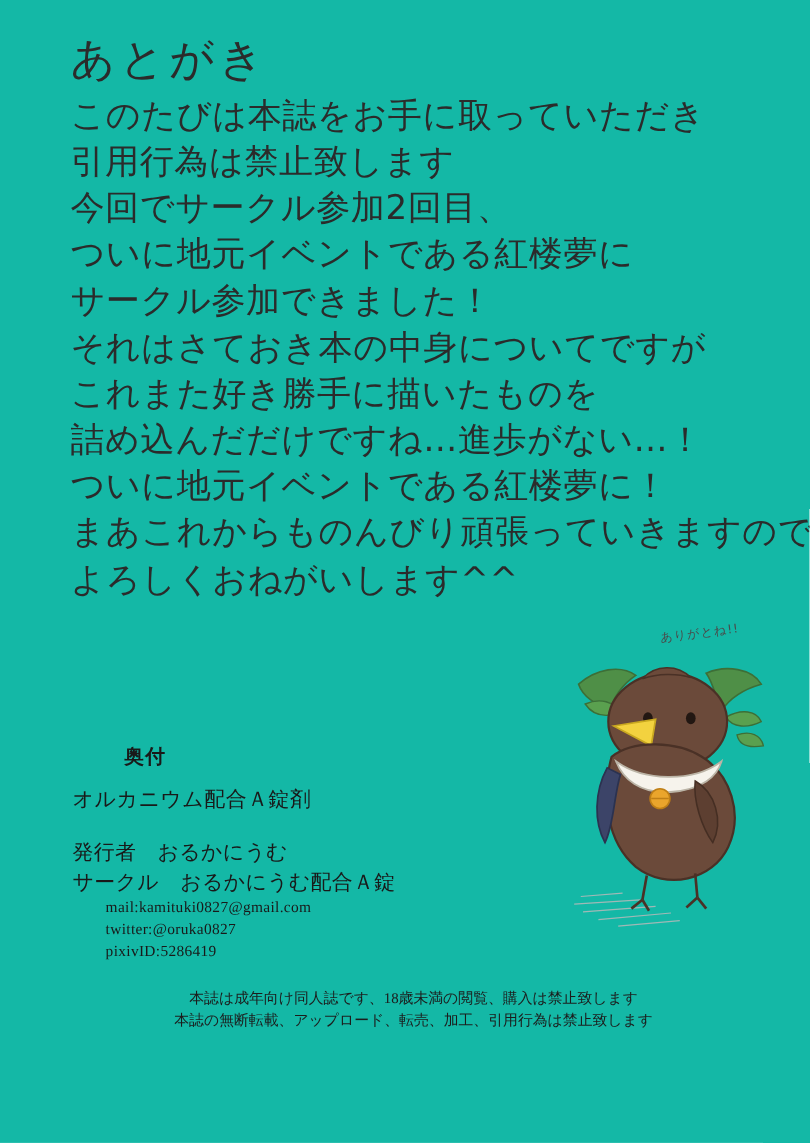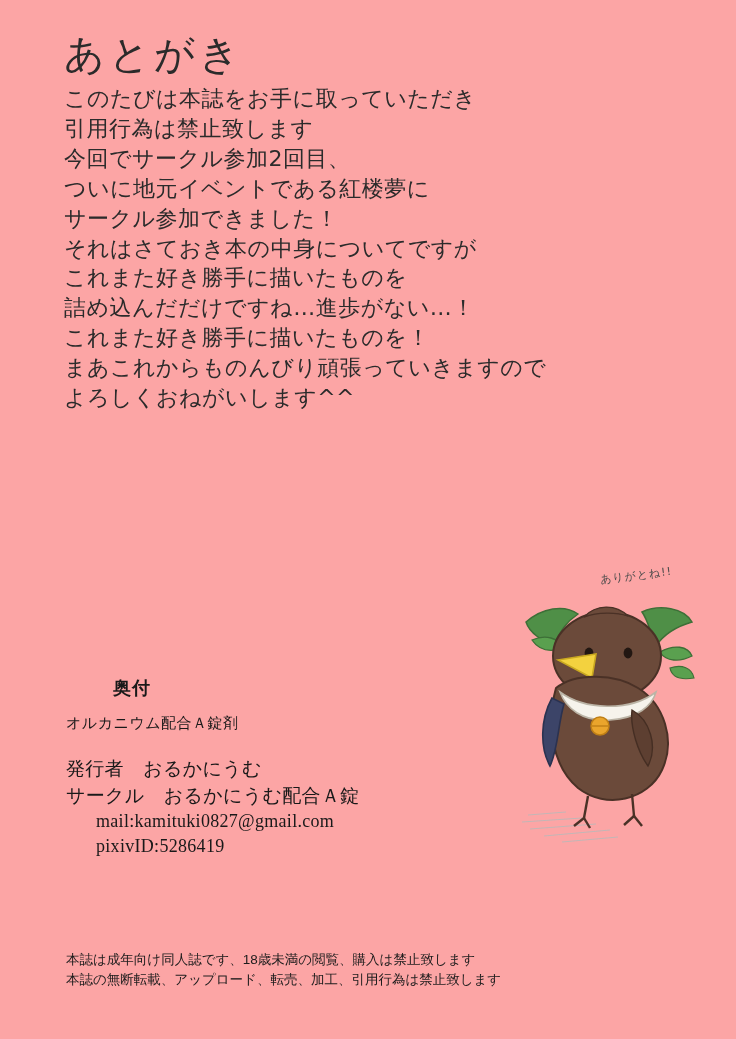--- a/index.html
+++ b/index.html
@@ -11,41 +11,41 @@
     width: 736px;
     height: 1039px;
     position: relative;
     overflow: hidden;
     font-family: "Liberation Sans", sans-serif;
     color: #1a1a1a;
   }
   .page {
     position: absolute;
     inset: 0;
-    background: #fca5a5;
+    background: #14b8a6;
   }
 
   
   .afterword {
     position: absolute;
     left: 64px;
     top: 32px;
     width: 620px;
   }
   .afterword-title {
     font-family: "DejaVu Sans", sans-serif;
     font-size: 40px;
     letter-spacing: 4px;
     color: #2b2b2b;
     line-height: 1.1;
     margin-bottom: 8px;
   }
   .afterword-body {
     font-family: "DejaVu Sans", sans-serif;
-    font-size: 22px;
+    font-size: 31px;
     line-height: 1.36;
     color: #2b2b2b;
     letter-spacing: 0.5px;
   }
   .afterword-body .ln {
     display: block;
     white-space: pre;
   }
 
   
@@ -59,50 +59,51 @@
   .colophon-heading {
     font-family: "DejaVu Sans", sans-serif;
     font-size: 18px;
     font-weight: bold;
     letter-spacing: 1px;
     margin-bottom: 14px;
     margin-left: 47px;
   }
   .colophon-product {
     font-family: "DejaVu Sans", sans-serif;
-    font-size: 15px;
+    font-size: 19px;
     letter-spacing: 0.5px;
     margin-bottom: 22px;
   }
   .colophon-lines {
     font-family: "DejaVu Sans", sans-serif;
     font-size: 19px;
     line-height: 1.42;
     letter-spacing: 0.3px;
   }
   .colophon-lines .ln {
     display: block;
     white-space: pre;
   }
   .colophon-lines .mono {
     font-family: "Liberation Serif", serif;
-    font-size: 18px;
+    font-size: 14px;
   }
   .colophon-indent {
     padding-left: 30px;
   }
   .colophon-notice {
     position: absolute;
     left: 66px;
-    top: 950px;
+    top: 898px;
     width: 620px;
-    font-family: Liberation Sans, sans-serif;
+    font-family: Liberation Serif, serif;
     font-size: 13.5px;
     line-height: 1.5;
     color: #1c1c1c;
+    text-align: center;
   }
   .colophon-notice .ln {
     display: block;
     white-space: pre;
   }
 
   
   .bird-art {
     position: absolute;
     left: 492px;
@@ -132,21 +133,21 @@
     <div class="afterword-title">あとがき</div>
     <div class="afterword-body">
       <span class="ln">このたびは本誌をお手に取っていただき</span>
       <span class="ln">引用行為は禁止致します</span>
       <span class="ln">今回でサークル参加2回目、</span>
       <span class="ln">ついに地元イベントである紅楼夢に</span>
       <span class="ln">サークル参加できました！</span>
       <span class="ln">それはさておき本の中身についてですが</span>
       <span class="ln">これまた好き勝手に描いたものを</span>
       <span class="ln">詰め込んだだけですね…進歩がない…！</span>
-      <span class="ln">これまた好き勝手に描いたものを！</span>
+      <span class="ln">ついに地元イベントである紅楼夢に！</span>
       <span class="ln">まあこれからものんびり頑張っていきますので</span>
       <span class="ln">よろしくおねがいします^^</span>
     </div>
   </div>
 
   <div class="bird-art">
     <svg width="230" height="290" viewBox="0 0 230 290" xmlns="http://www.w3.org/2000/svg">
 
       <g stroke="#b9b9b9" stroke-width="1.1" fill="none" opacity="0.85">
         <path d="M36 255 L74 252"></path>
@@ -197,20 +198,21 @@
 
   <div class="colophon">
     <div class="colophon-heading">奥付</div>
     <div class="colophon-product">オルカニウム配合Ａ錠剤</div>
     <div class="colophon-lines">
       <span class="ln">発行者　おるかにうむ</span>
       <span class="ln">サークル　おるかにうむ配合Ａ錠</span>
     </div>
     <div class="colophon-lines colophon-indent">
       <span class="ln mono">mail:kamituki0827@gmail.com</span>
+      <span class="ln mono">twitter:@oruka0827</span>
       <span class="ln mono">pixivID:5286419</span>
     </div>
   </div>
 
   <div class="colophon-notice">
     <span class="ln">本誌は成年向け同人誌です、18歳未満の閲覧、購入は禁止致します</span>
     <span class="ln">本誌の無断転載、アップロード、転売、加工、引用行為は禁止致します</span>
   </div>
 
 </div>

